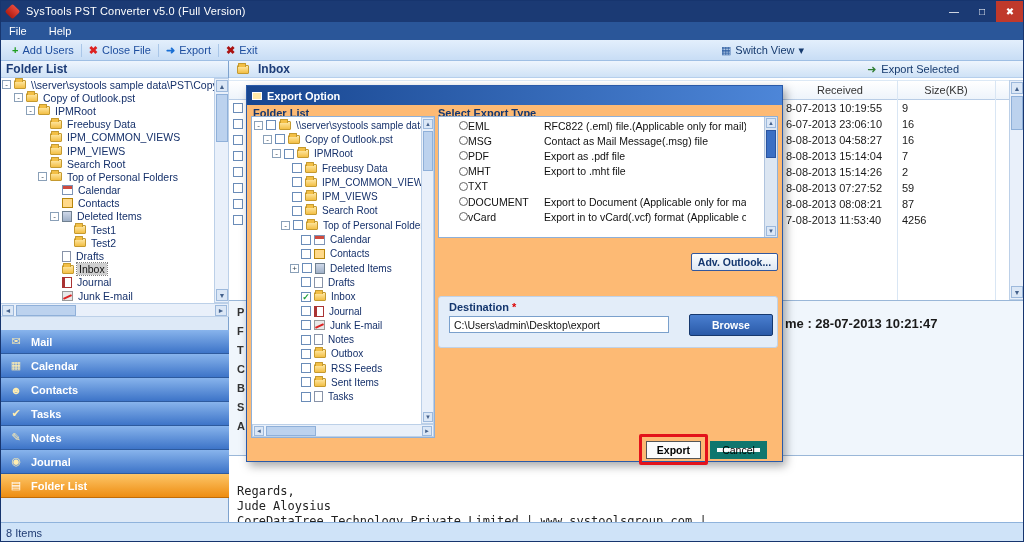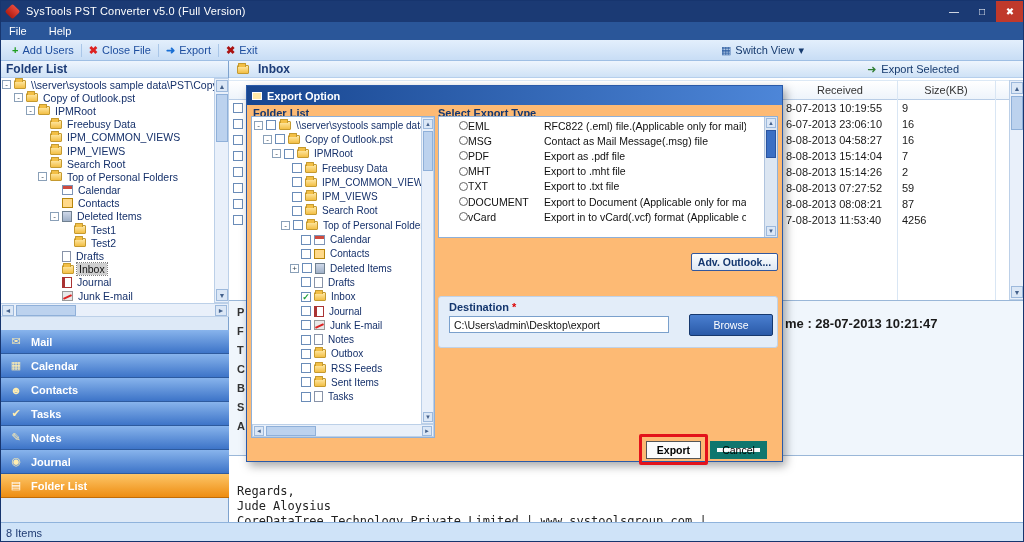--- a/index.html
+++ b/index.html
@@ -102,21 +102,21 @@
   .etrows{position:absolute;left:1px;top:1px;width:325px;height:120px;overflow:hidden}
   .etrow{height:15.2px;display:flex;align-items:center;gap:0;padding:0 19px;font-size:10.5px;color:#111}
   .etrow .nm{width:76px;flex:none}
   .etrow .ds{flex:1;white-space:nowrap;overflow:hidden}
   .etrow.sel{background:#2e6ed0;color:#fff}
   .et-vsb{position:absolute;right:0;top:0;width:13px;height:120px;background:#dce6f2;border-left:1px solid #b0c4de}
   .btn{display:flex;align-items:center;justify-content:center;font-size:10.5px;cursor:default}
   .btn-adv{position:absolute;left:444px;top:167px;width:87px;height:18px;background:linear-gradient(#fdfefe,#dfe8f4);border:1px solid #33589e;color:#14366e;font-weight:bold;border-radius:2px}
   .dest-panel{position:absolute;left:191px;top:210px;width:340px;height:52px;background:#e3edf9;border:1px solid #c0d2e8;border-radius:3px}
   .dest-input{position:absolute;left:10px;top:19px;width:220px;height:17px;border:1px solid #7aa0cc;font-family:"Liberation Sans",sans-serif;font-size:10.5px;padding:0 4px;background:#fff;color:#111}
-  .btn-browse{position:absolute;left:250px;top:17px;width:84px;height:22px;background:linear-gradient(#4a7fd0,#2a5aa8);border:1px solid #16386e;color:#fff;font-weight:normal;border-radius:2px}
+  .btn-browse{position:absolute;left:250px;top:17px;width:84px;height:22px;background:linear-gradient(#4a7fd0,#2a5aa8);border:1px solid #16386e;color:#fff;font-weight:bold;border-radius:2px}
   .btn-export{position:absolute;left:399px;top:355px;width:55px;height:18px;background:#fbfbfb;border:1px solid #555;color:#000;font-weight:bold}
   .btn-cancel{position:absolute;left:463px;top:355px;width:57px;height:18px;background:#fbfbfb;border:7px solid #0f766e;color:#000}
   .annotation{position:absolute;left:392px;top:348px;width:69px;height:31px;border:3px solid #e3131b;border-radius:2px;z-index:12;pointer-events:none}
 </style>
 </head>
 <body>
 
 <div class="titlebar">
   <span class="logo"></span>
   <span class="title-text">SysTools  PST Converter v5.0 (Full Version)</span>
@@ -524,21 +524,20 @@
         <span class="ds">Export as .pdf file</span>
       </div>
       <div class="etrow">
         <span class="rad"></span>
         <span class="nm">MHT</span>
         <span class="ds">Export to .mht file</span>
       </div>
       <div class="etrow">
         <span class="rad"></span>
         <span class="nm">TXT</span>
-        <span class="ds">Export to .txt file</span>
       </div>
       <div class="etrow">
         <span class="rad"></span>
         <span class="nm">DOCUMENT</span>
         <span class="ds">Export to Document (Applicable only for mail)</span>
       </div>
       <div class="etrow">
         <span class="rad"></span>
         <span class="nm">vCard</span>
         <span class="ds">Export in to vCard(.vcf) format (Applicable only for Contact)</span>

